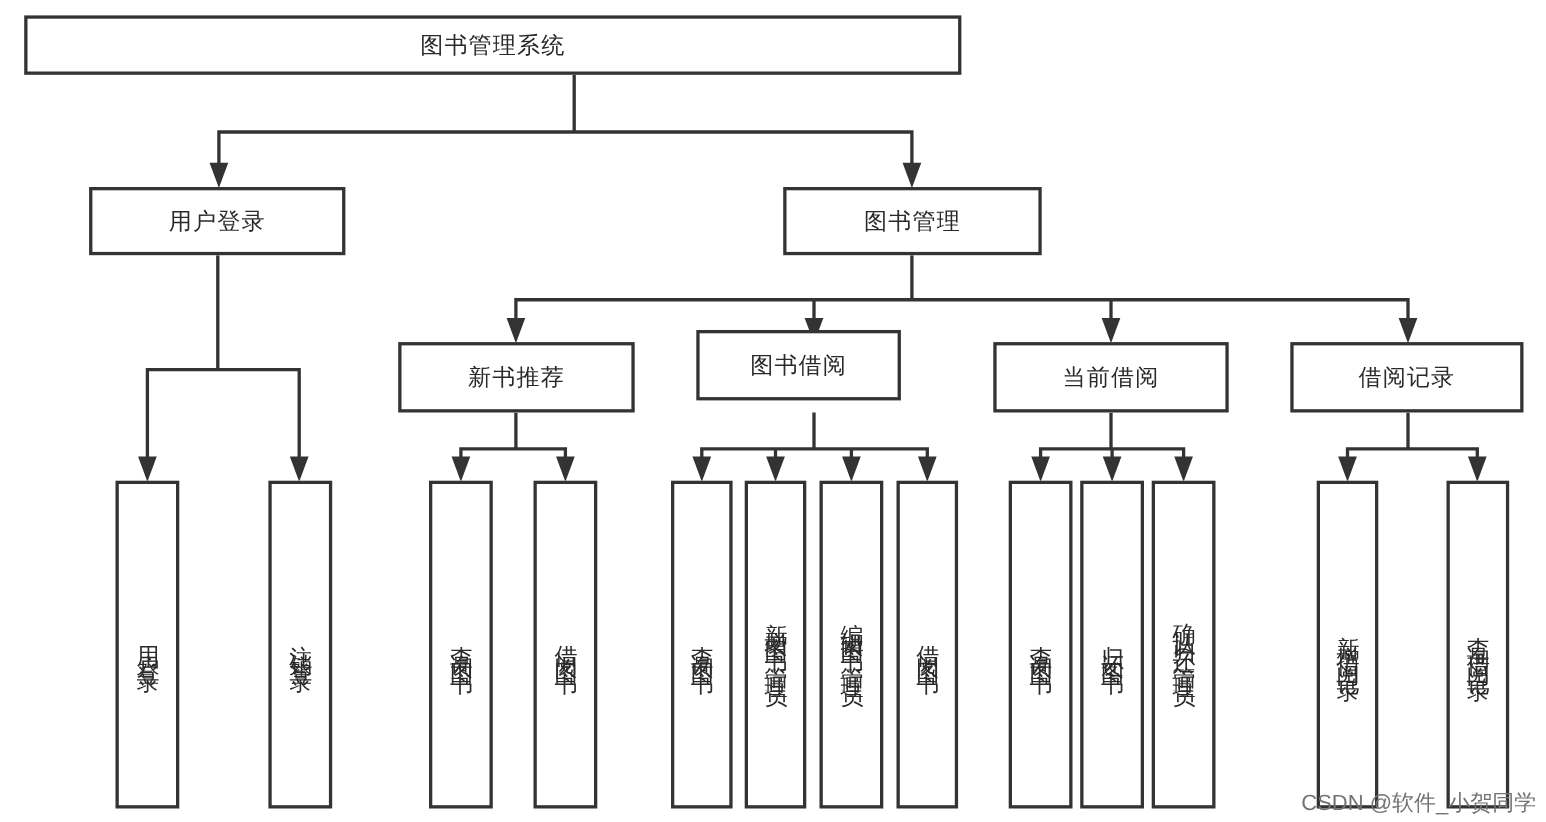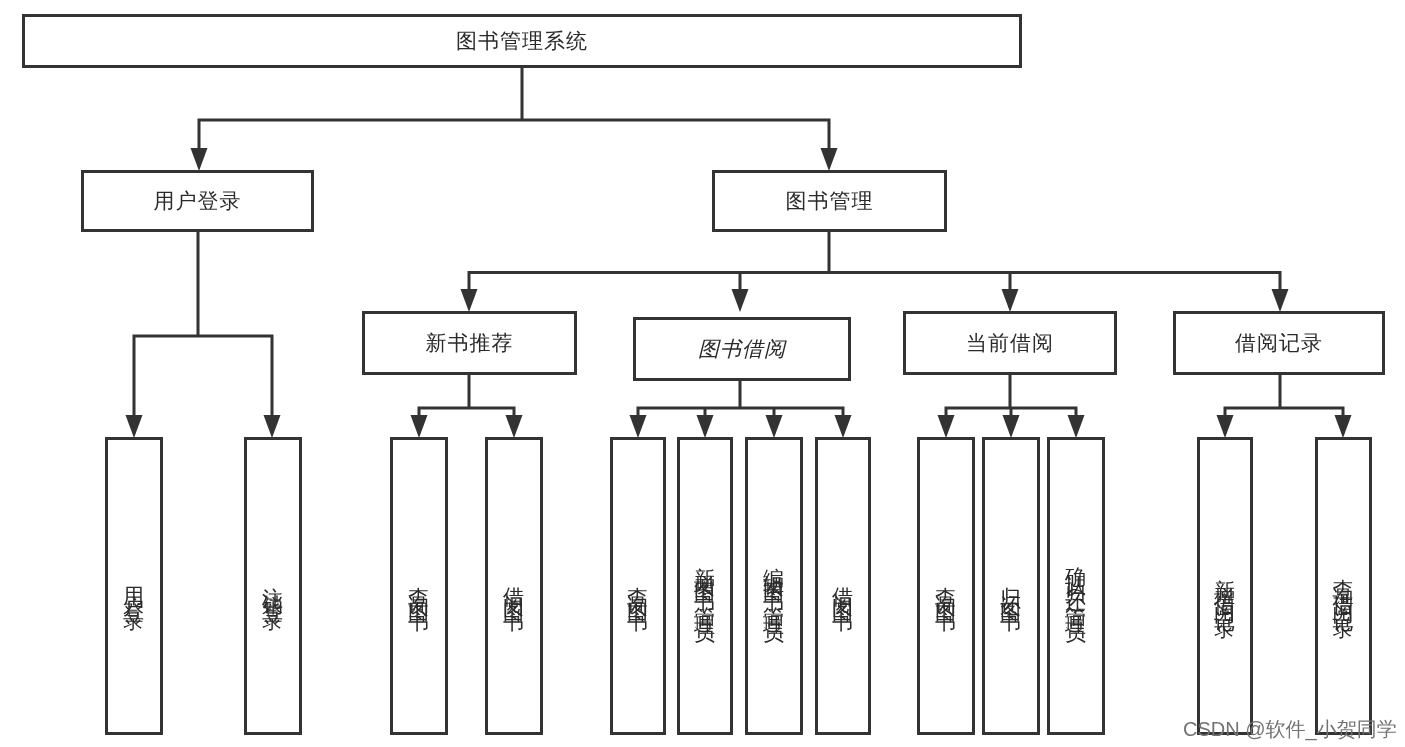--- a/index.html
+++ b/index.html
@@ -43,27 +43,27 @@
     font-size: 21px;
   }
   .node.v .vtext {
     writing-mode: vertical-rl;
     text-orientation: mixed;
     letter-spacing: 8px;
     line-height: 1;
     white-space: nowrap;
   }
   
-  .n-root      { left: 22px;   top: 14px;  width: 1000px; height: 54px; }
+  .n-root      { left: 22px;   top: 14px;  width: 852px; height: 54px; }
   
   .n-userlogin { left: 81px;   top: 170px; width: 233px;  height: 62px; }
   .n-bookmgmt  { left: 712px;  top: 170px; width: 235px;  height: 62px; }
   
   .n-newbook   { left: 362px;  top: 311px; width: 215px;  height: 64px; }
-  .n-borrow    { left: 633px;  top: 317px; width: 218px;  height: 64px; font-style: italic; }
+  .n-borrow    { left: 633px;  top: 300px; width: 186px;  height: 64px; }
   .n-current   { left: 903px;  top: 311px; width: 214px;  height: 64px; }
   .n-records   { left: 1173px; top: 311px; width: 212px;  height: 64px; }
   
   .leaf { top: 437px; height: 298px; }
   .n-l-userlogin  { left: 105px;  width: 58px; }
   .n-l-logout     { left: 244px;  width: 58px; }
   .n-l-nb-query   { left: 390px;  width: 58px; }
   .n-l-nb-borrow  { left: 485px;  width: 58px; }
   .n-l-bb-query   { left: 610px;  width: 56px; }
   .n-l-bb-add     { left: 677px;  width: 56px; }

